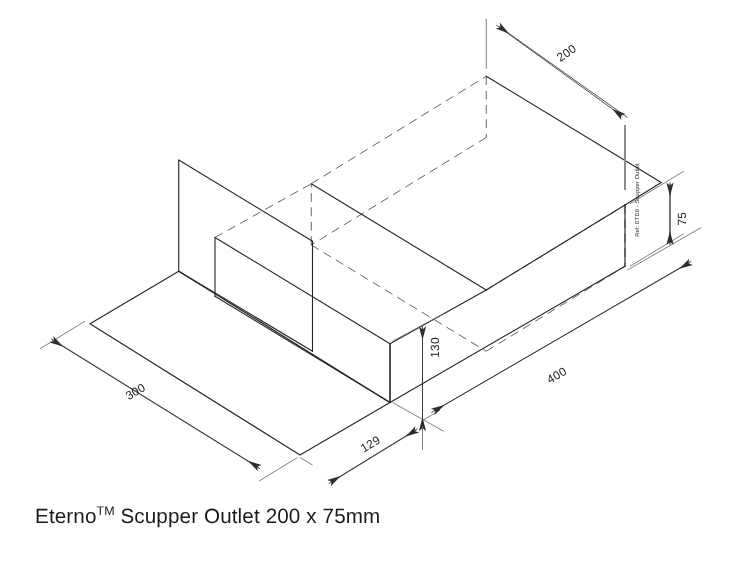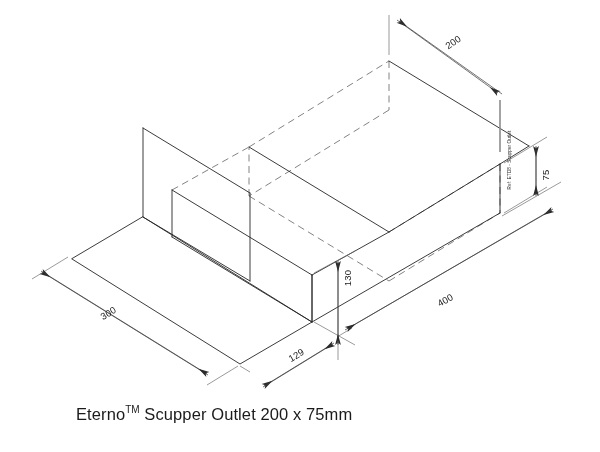--- a/index.html
+++ b/index.html
@@ -77,21 +77,20 @@
   }
   #caption {
     position: absolute;
     left: 28px;
     top: 404px;
     font-family: "Liberation Sans", sans-serif;
     font-size: 16.5px;
     color: #1b1b1b;
     white-space: nowrap;
     letter-spacing: 0.1px;
-    margin-left: 48px;
   }
   #caption .tm {
     font-size: 10px;
     vertical-align: super;
     letter-spacing: 0;
   }
 </style>
 </head>
 <body>
 

